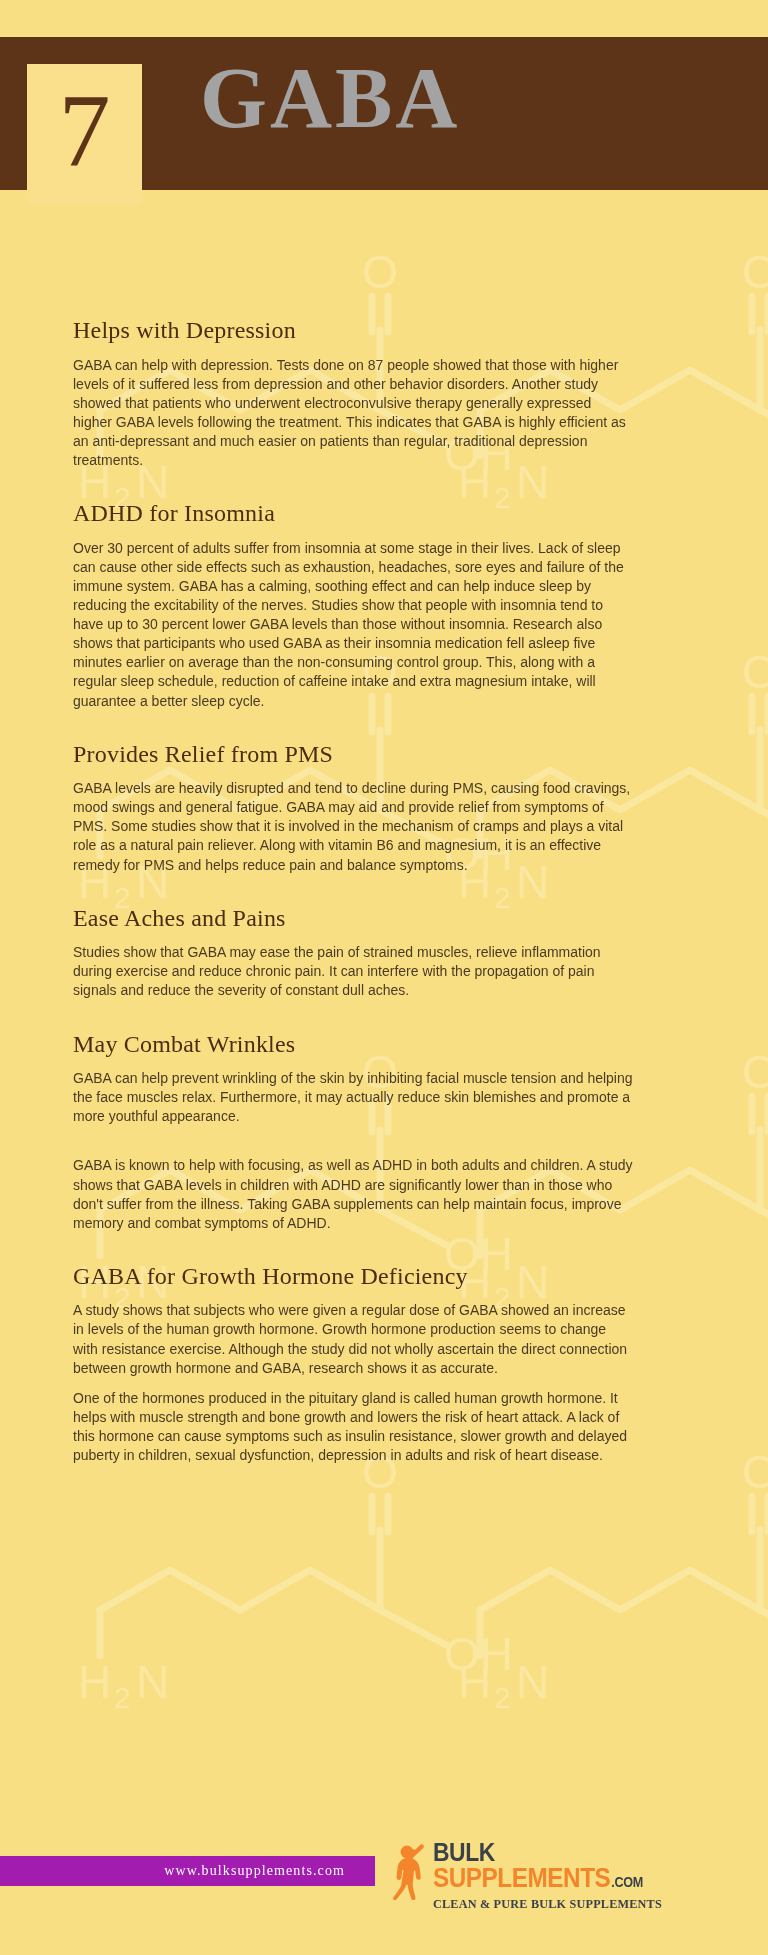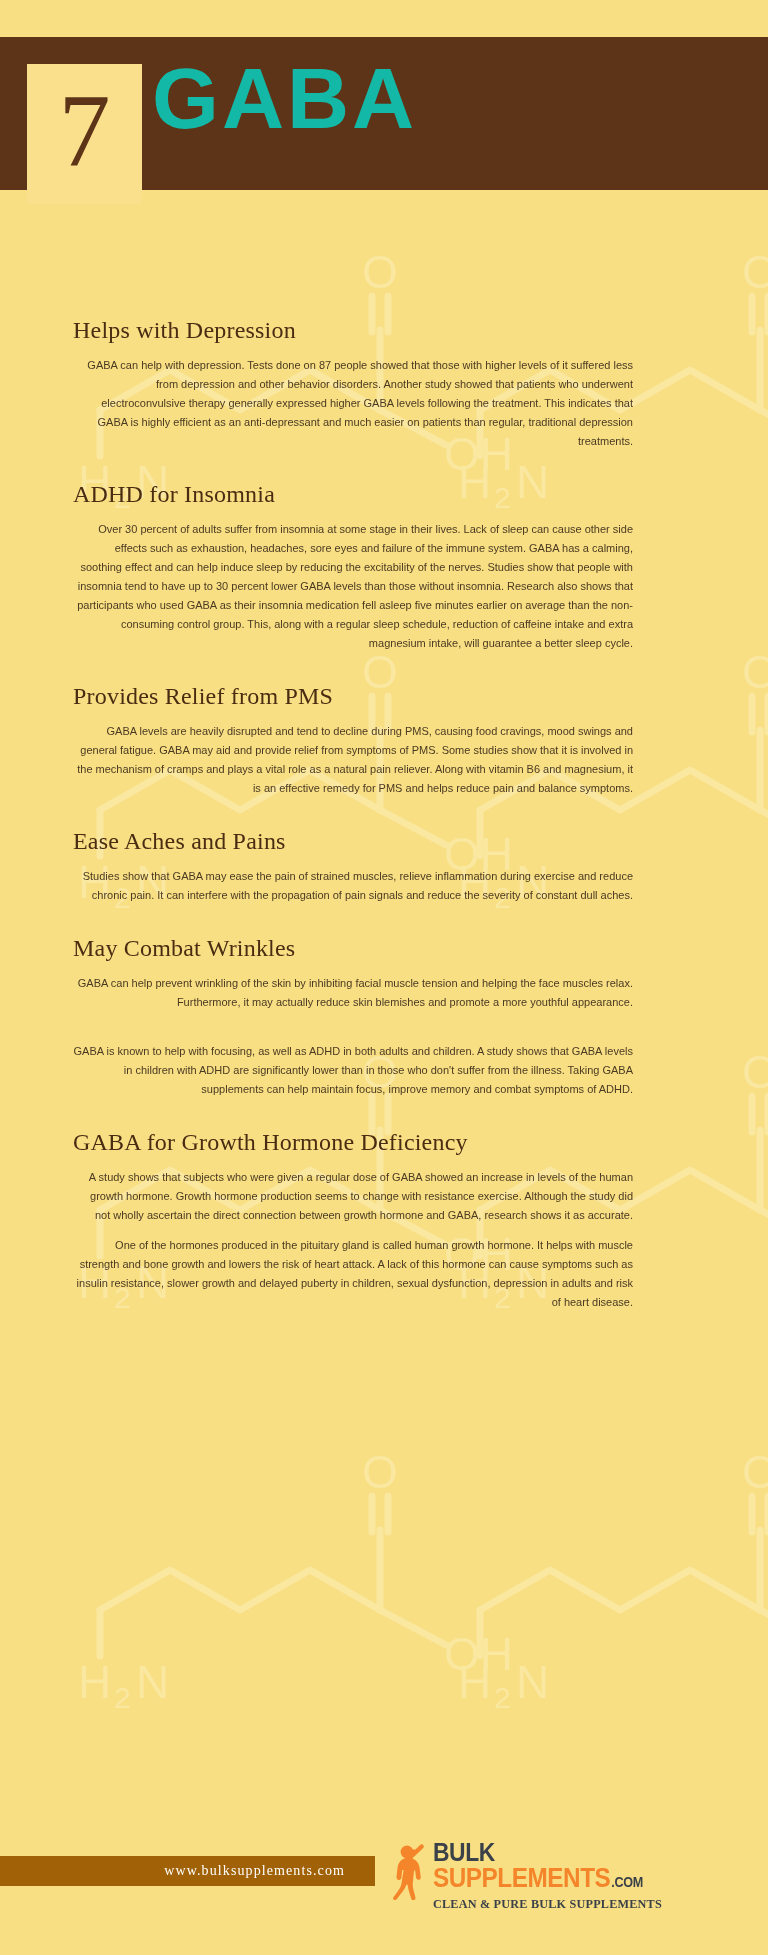--- a/index.html
+++ b/index.html
@@ -81,28 +81,29 @@
     font-family: "Liberation Sans", sans-serif;
     font-size: 45px;
     letter-spacing: 2px;
     color: #ffffff;
     line-height: 1;
     font-weight: 400;
     white-space: nowrap;
   }
 
   .gaba {
-    font-family: Liberation Sans, sans-serif;
+    font-family: Liberation Serif, serif;
     font-size: 86px;
     letter-spacing: 3px;
-    color: #14b8a6;
+    color: #a3a3a3;
     line-height: 1;
     font-weight: bold;
     margin-top: 6px;
     white-space: nowrap;
+    margin-left: 48px;
   }
 
   
   #content {
     position: absolute;
     left: 73px;
     top: 317px;
     width: 560px;
   }
 
@@ -113,44 +114,44 @@
     font-size: 24px;
     font-weight: 400;
     color: #4a2c12;
     letter-spacing: 0.2px;
     margin-bottom: 11px;
     line-height: 1.15;
   }
 
   .section p {
     font-family: "Liberation Sans", sans-serif;
-    font-size: 11px;
+    font-size: 14px;
     line-height: 19.1px;
     color: #4b3a22;
     margin-bottom: 11px;
-    text-align: right;
+    text-align: left;
   }
   .section p:last-child { margin-bottom: 0; }
 
   
   .footer {
     position: absolute;
     left: 0;
     top: 1840px;
     width: 768px;
     height: 62px;
   }
 
   .urlbar {
     position: absolute;
     left: 0;
     top: 16px;
     width: 375px;
     height: 30px;
-    background: #a16207;
+    background: #a21caf;
     display: flex;
     align-items: center;
     justify-content: flex-end;
     padding-right: 30px;
   }
 
   .urlbar span {
     font-family: "Liberation Serif", serif;
     font-size: 14px;
     color: #ffffff;

